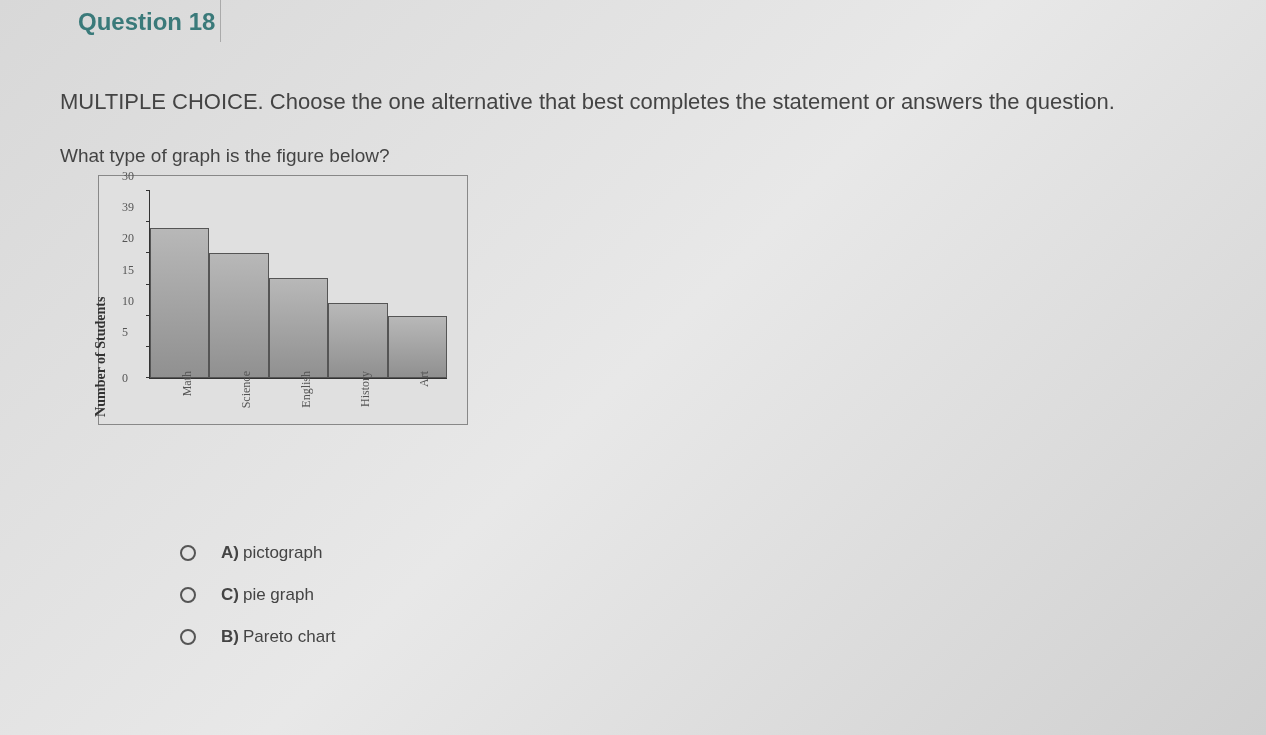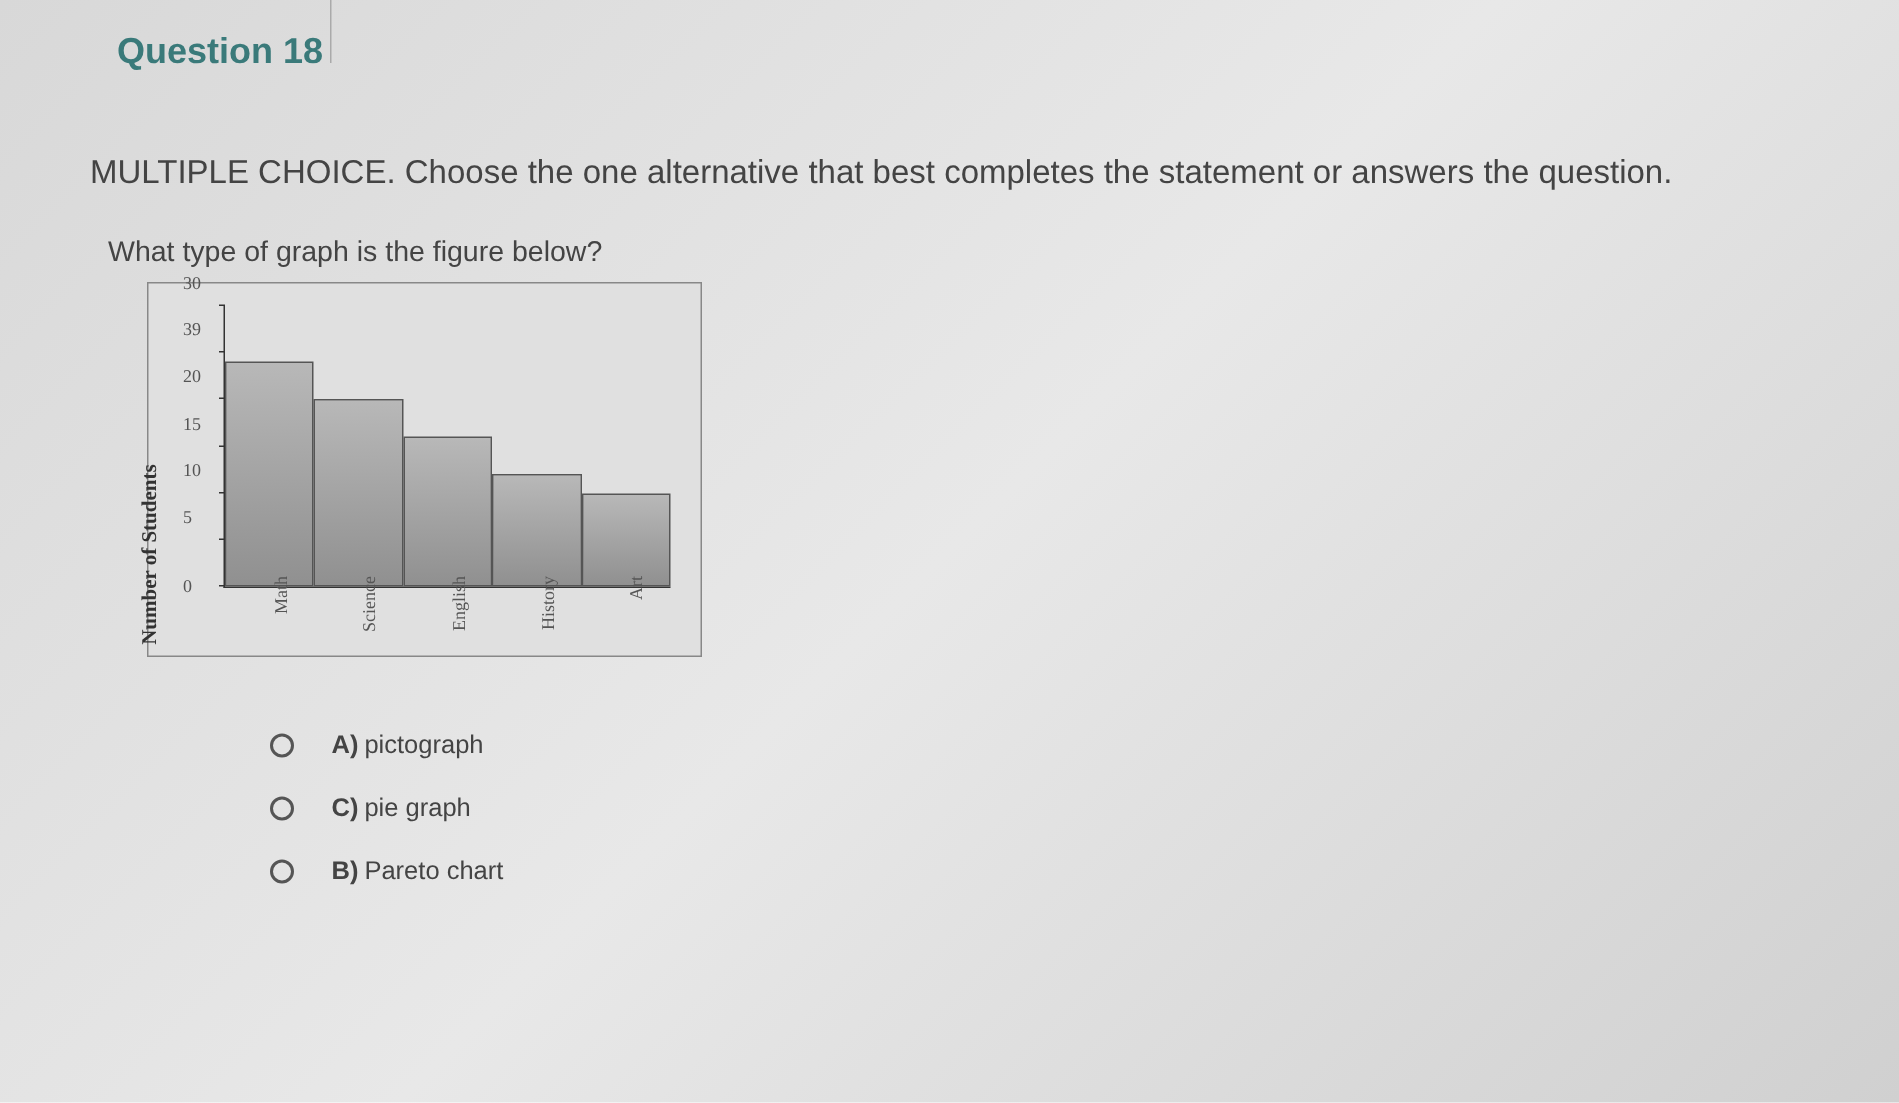--- a/index.html
+++ b/index.html
@@ -9,21 +9,21 @@
     }
     body {
       font-family: Arial, Helvetica, sans-serif;
       background: linear-gradient(135deg, #d8d8d8 0%, #e8e8e8 50%, #d0d0d0 100%);
       width: 1266px;
       height: 735px;
       position: relative;
       overflow: hidden;
     }
     .content {
-      padding: 13px 50px;
+      padding: 0 50px;
     }
     .question-title {
       color: #3a7a7a;
       font-size: 24px;
       font-weight: bold;
       padding: 8px 0 18px 28px;
     }
     .divider-line {
       position: absolute;
       top: 0;
@@ -35,21 +35,21 @@
     .instruction {
       color: #444;
       font-size: 22px;
       margin-top: 35px;
       margin-left: 10px;
     }
     .question-text {
       color: #444;
       font-size: 19px;
       margin-top: 30px;
-      margin-left: 22px;
+      margin-left: 10px;
     }
     .chart-container {
       margin-top: 8px;
       margin-left: 48px;
       width: 370px;
       height: 250px;
       border: 1px solid #888;
       background: #e0e0e0;
       position: relative;
       padding: 10px 10px 5px 10px;
@@ -105,21 +105,21 @@
       position: absolute;
       bottom: -8px;
       font-size: 12px;
       font-family: 'Times New Roman', serif;
       color: #555;
       transform: rotate(-90deg) translateX(-100%);
       transform-origin: left top;
       white-space: nowrap;
     }
     .choices {
-      margin-top: 49px;
+      margin-top: 118px;
       margin-left: 130px;
     }
     .choice {
       display: flex;
       align-items: center;
       margin-bottom: 22px;
       cursor: pointer;
     }
     .radio {
       width: 16px;

